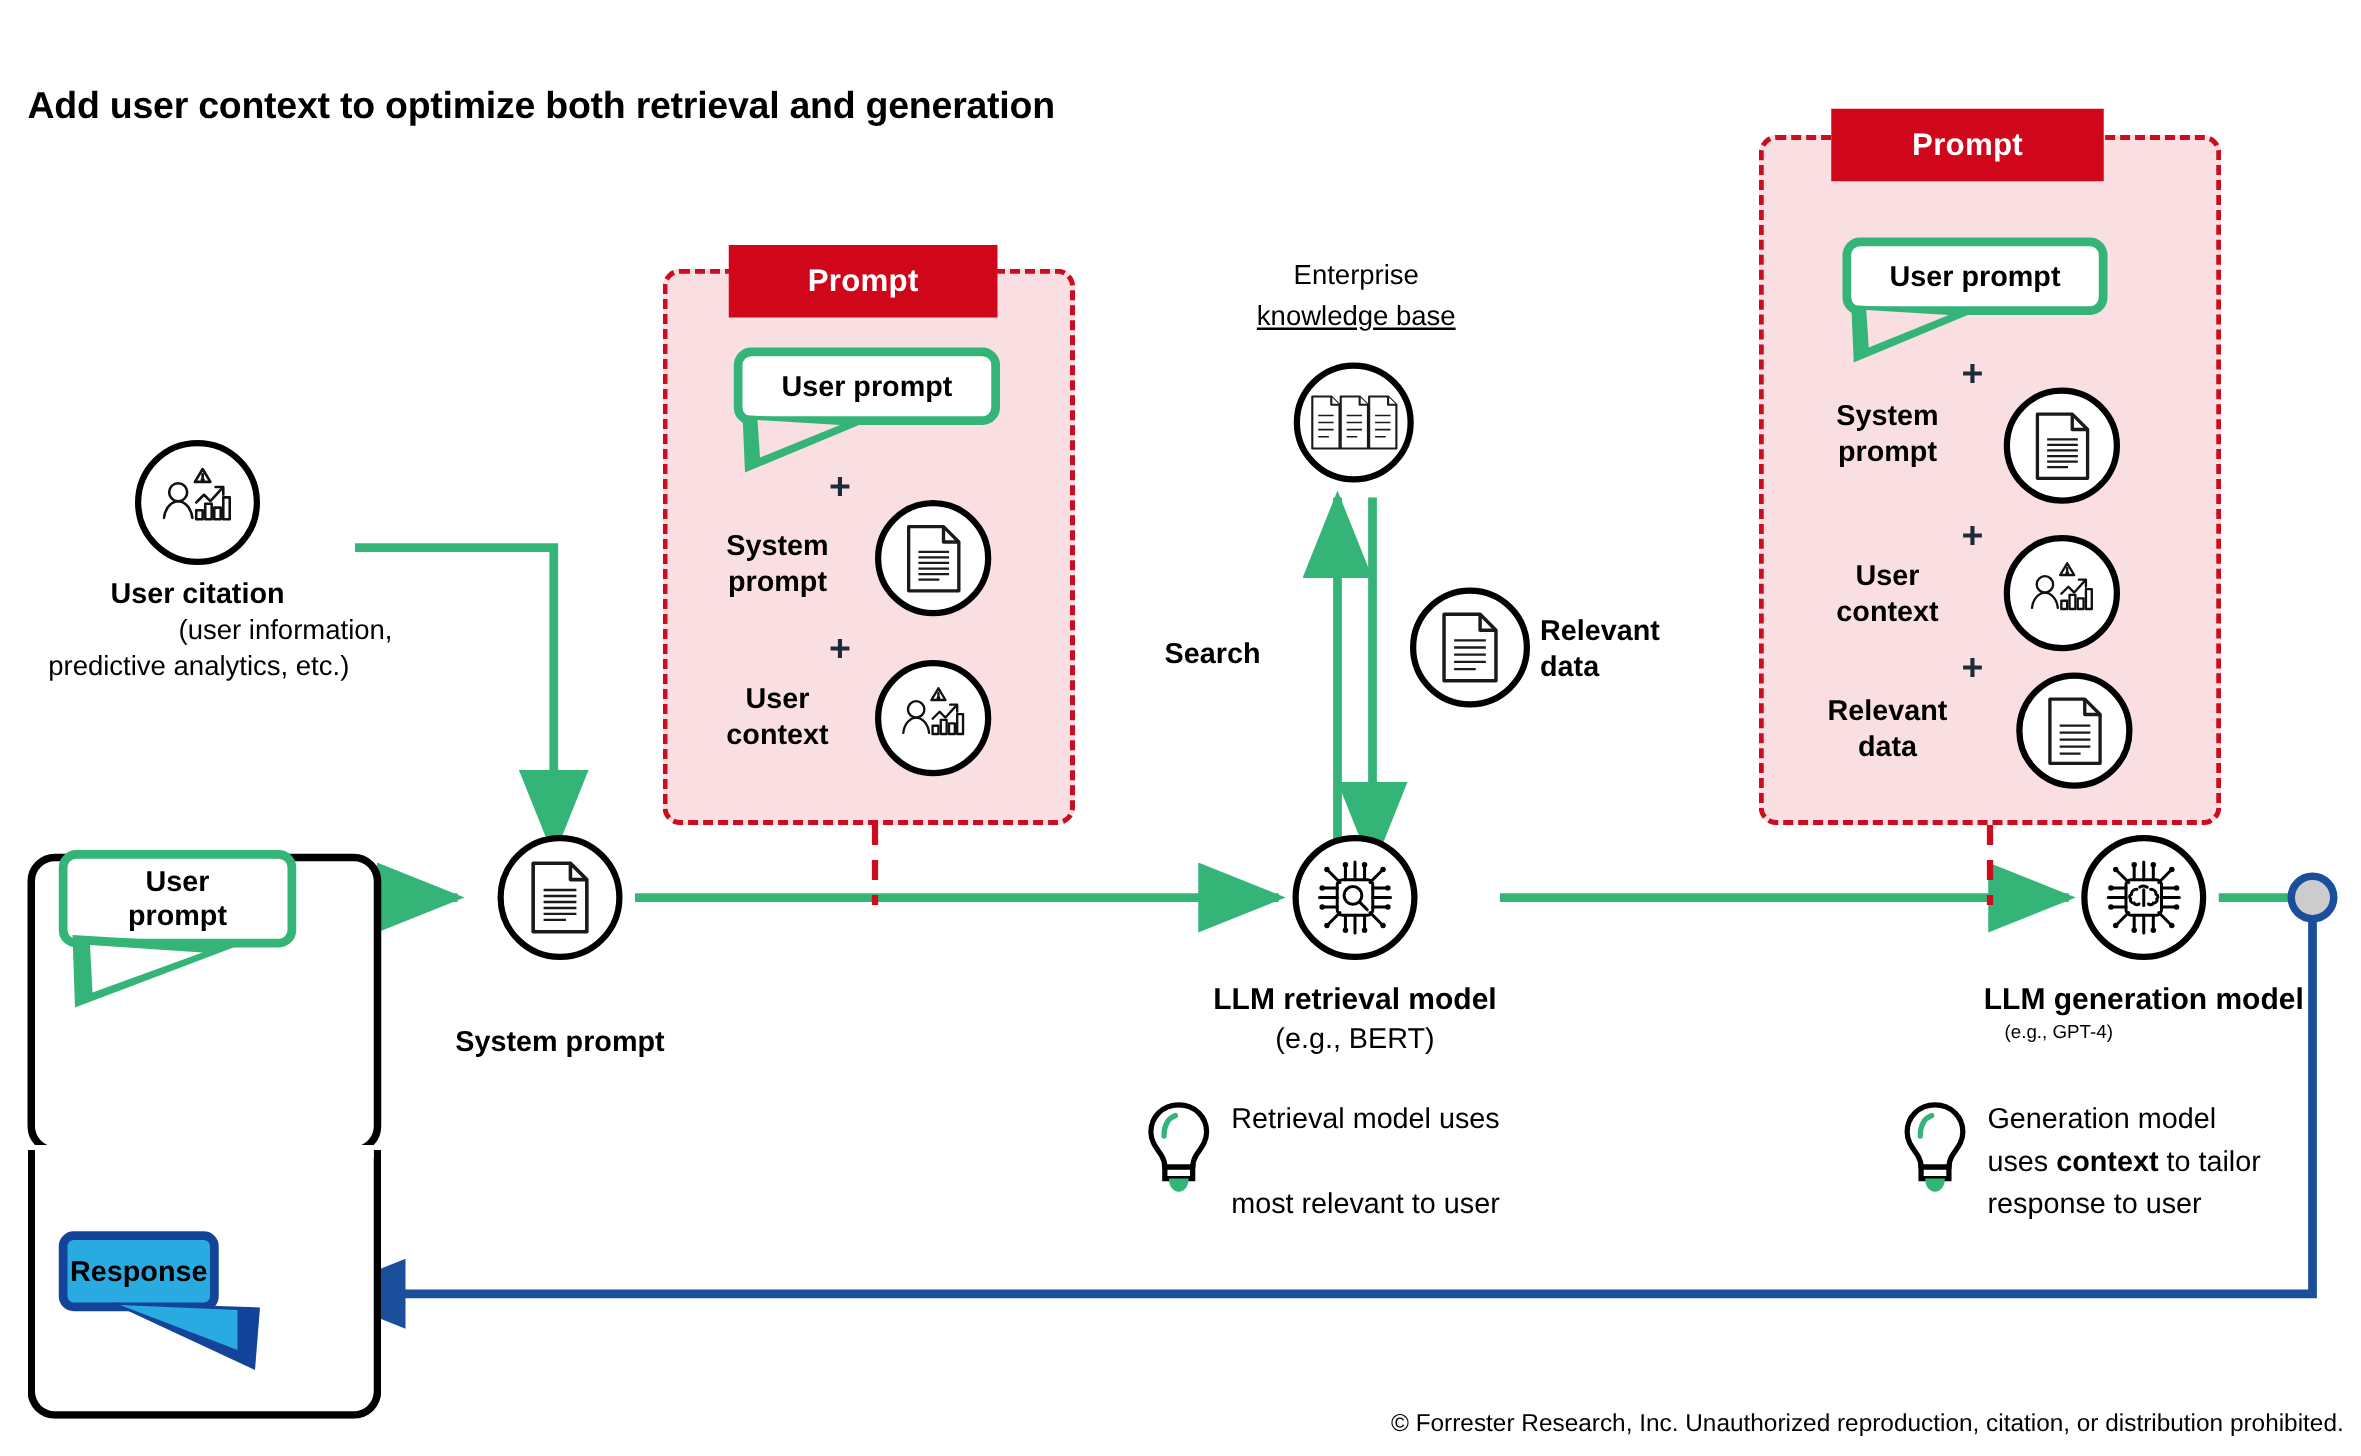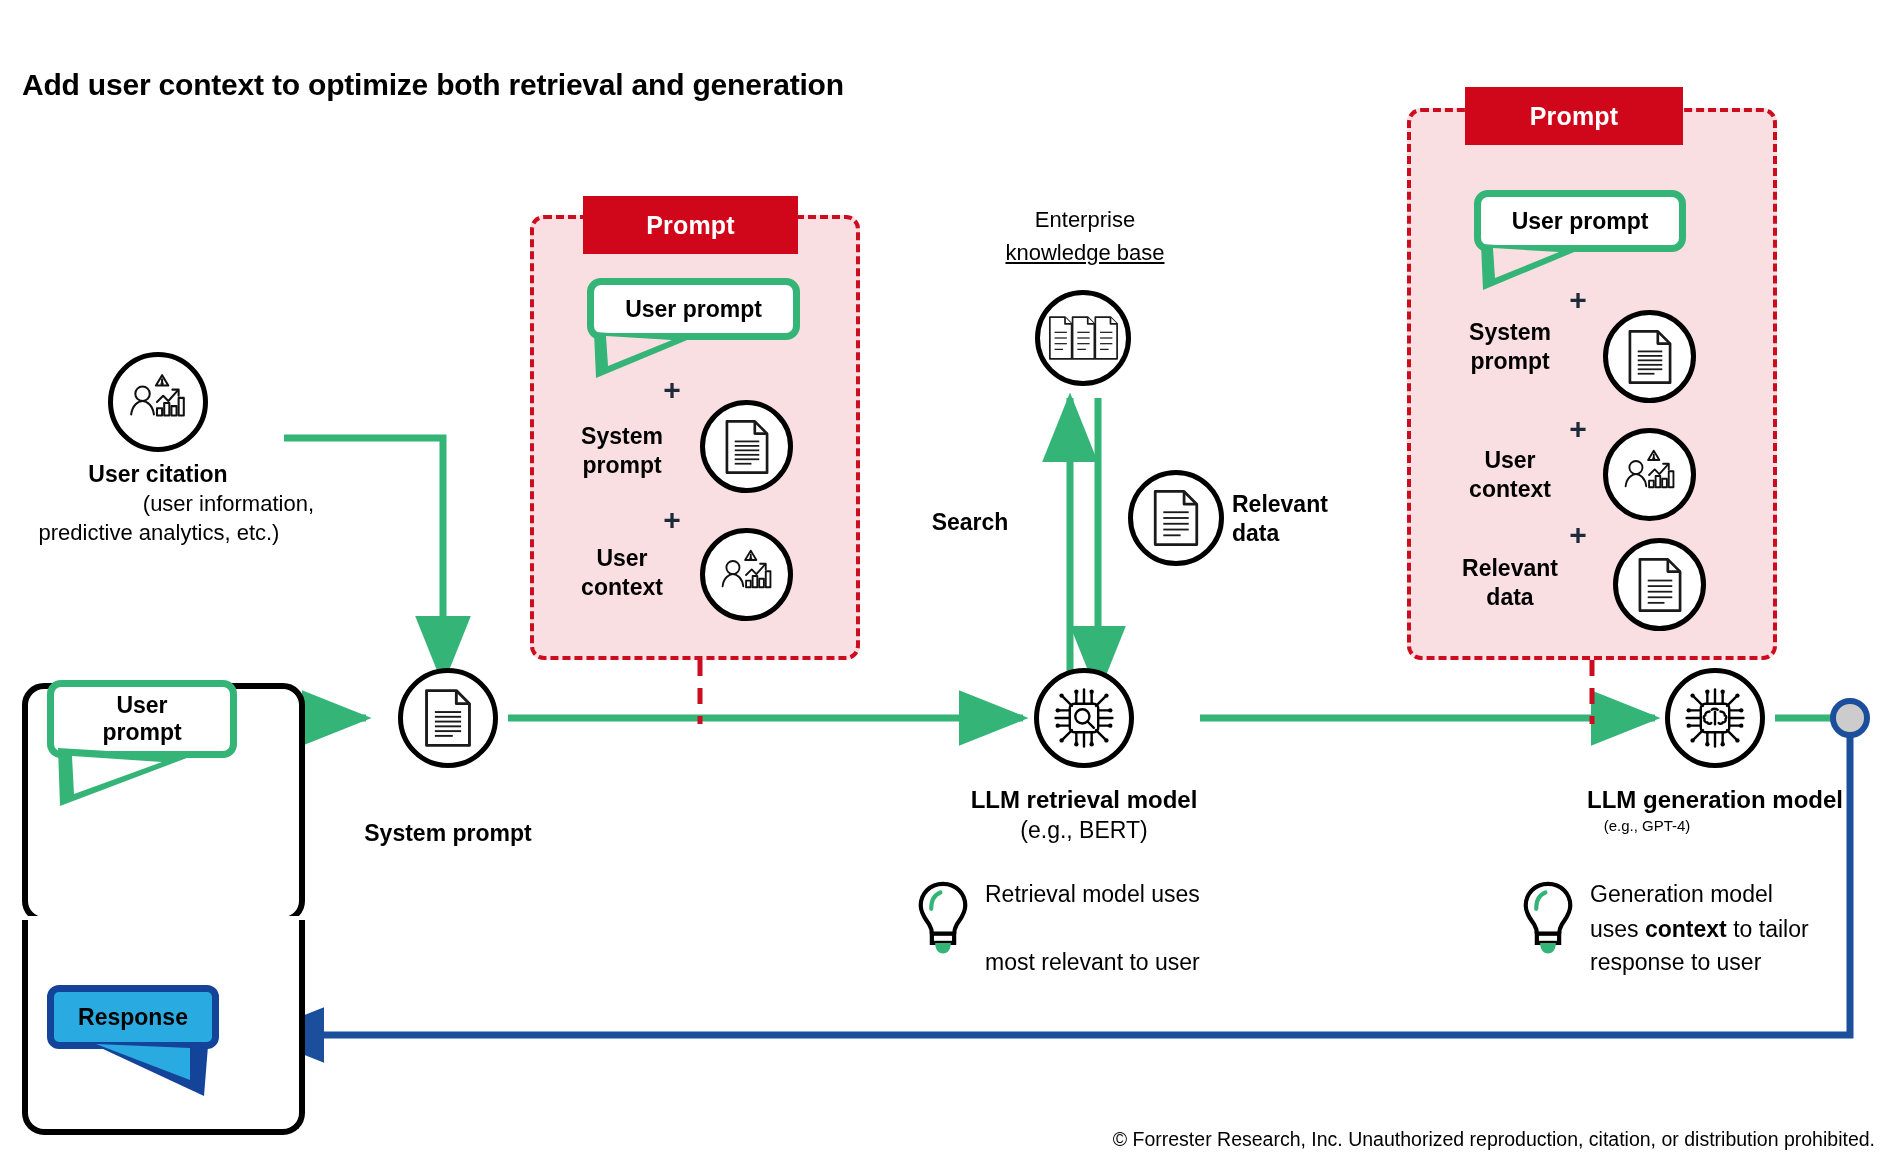--- a/index.html
+++ b/index.html
@@ -182,21 +182,21 @@
 
   <div class="bubble-green" style="left:47px; top:680px; width:190px; height:78px; font-size:23px; flex-direction:column;">
     <span>User</span>
     <span>prompt</span>
   </div>
   <svg class="abs" style="left:42px; top:748px;" width="170" height="70" viewBox="0 0 170 70">
     <path d="M16,0 L150,8 L18,58 z" fill="#35b478"></path>
     <path d="M30,8 L120,14 L32,46 z" fill="#ffffff"></path>
   </svg>
 
-  <div class="bubble-blue" style="left:47px; top:985px; width:172px; height:64px; font-size:23px;justify-content:center;">
+  <div class="bubble-blue" style="left:47px; top:985px; width:128px; height:64px; font-size:23px;justify-content:center;">
     <span>Response</span>
   </div>
   <svg class="abs" style="left:86px; top:1040px;" width="140" height="70" viewBox="0 0 140 70">
     <path d="M2,2 L122,6 L118,56 z" fill="#14449a"></path>
     <path d="M10,4 L104,8 L104,40 z" fill="#29abe2"></path>
   </svg>
 
   <div class="circ" style="left:398px; top:668px; width:100px; height:100px;">
     <svg width="56" height="62" viewBox="0 0 44 52">
       <g fill="none" stroke="#1a1a1a" stroke-width="2.4" stroke-linejoin="round">

